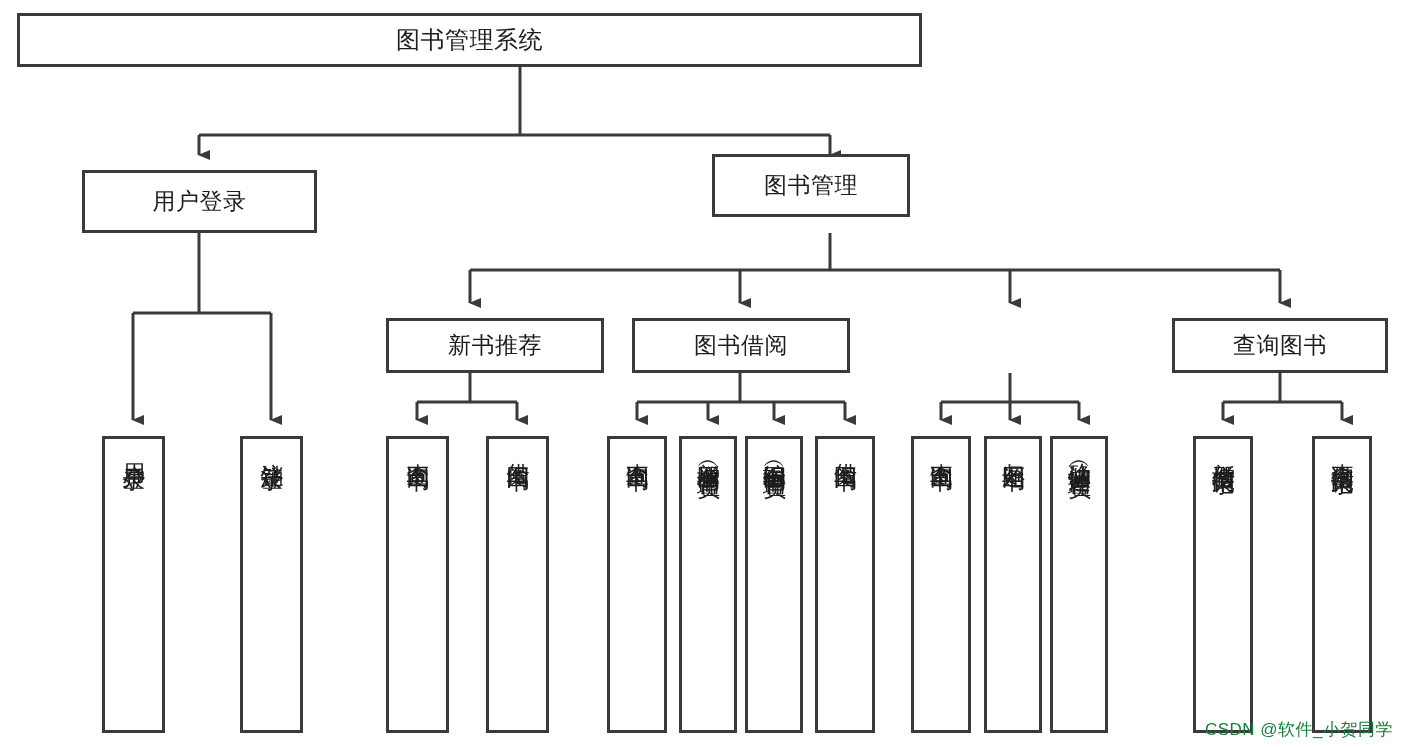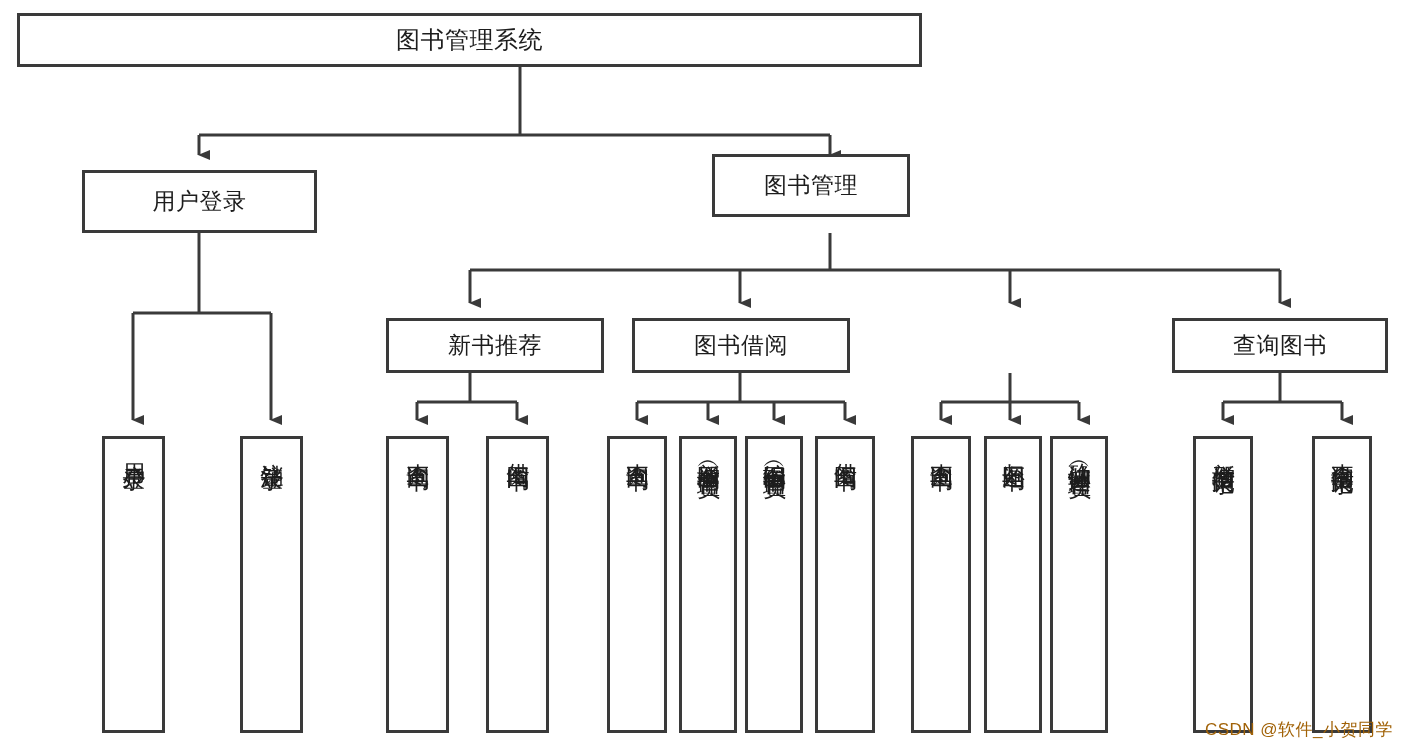--- a/index.html
+++ b/index.html
@@ -56,21 +56,21 @@
     letter-spacing: 2px;
     white-space: normal;
     max-height: 100%;
   }
   .node.root .lbl { font-size: 24px; }
   .watermark {
     position: absolute;
     right: 12px;
     bottom: 6px;
     font-size: 17px;
-    color: #a16207;
+    color: #15803d;
     letter-spacing: 0.5px;
     white-space: nowrap;
     user-select: none;
   }
 </style>
 </head>
 <body>
 
 <div id="canvas">
 

